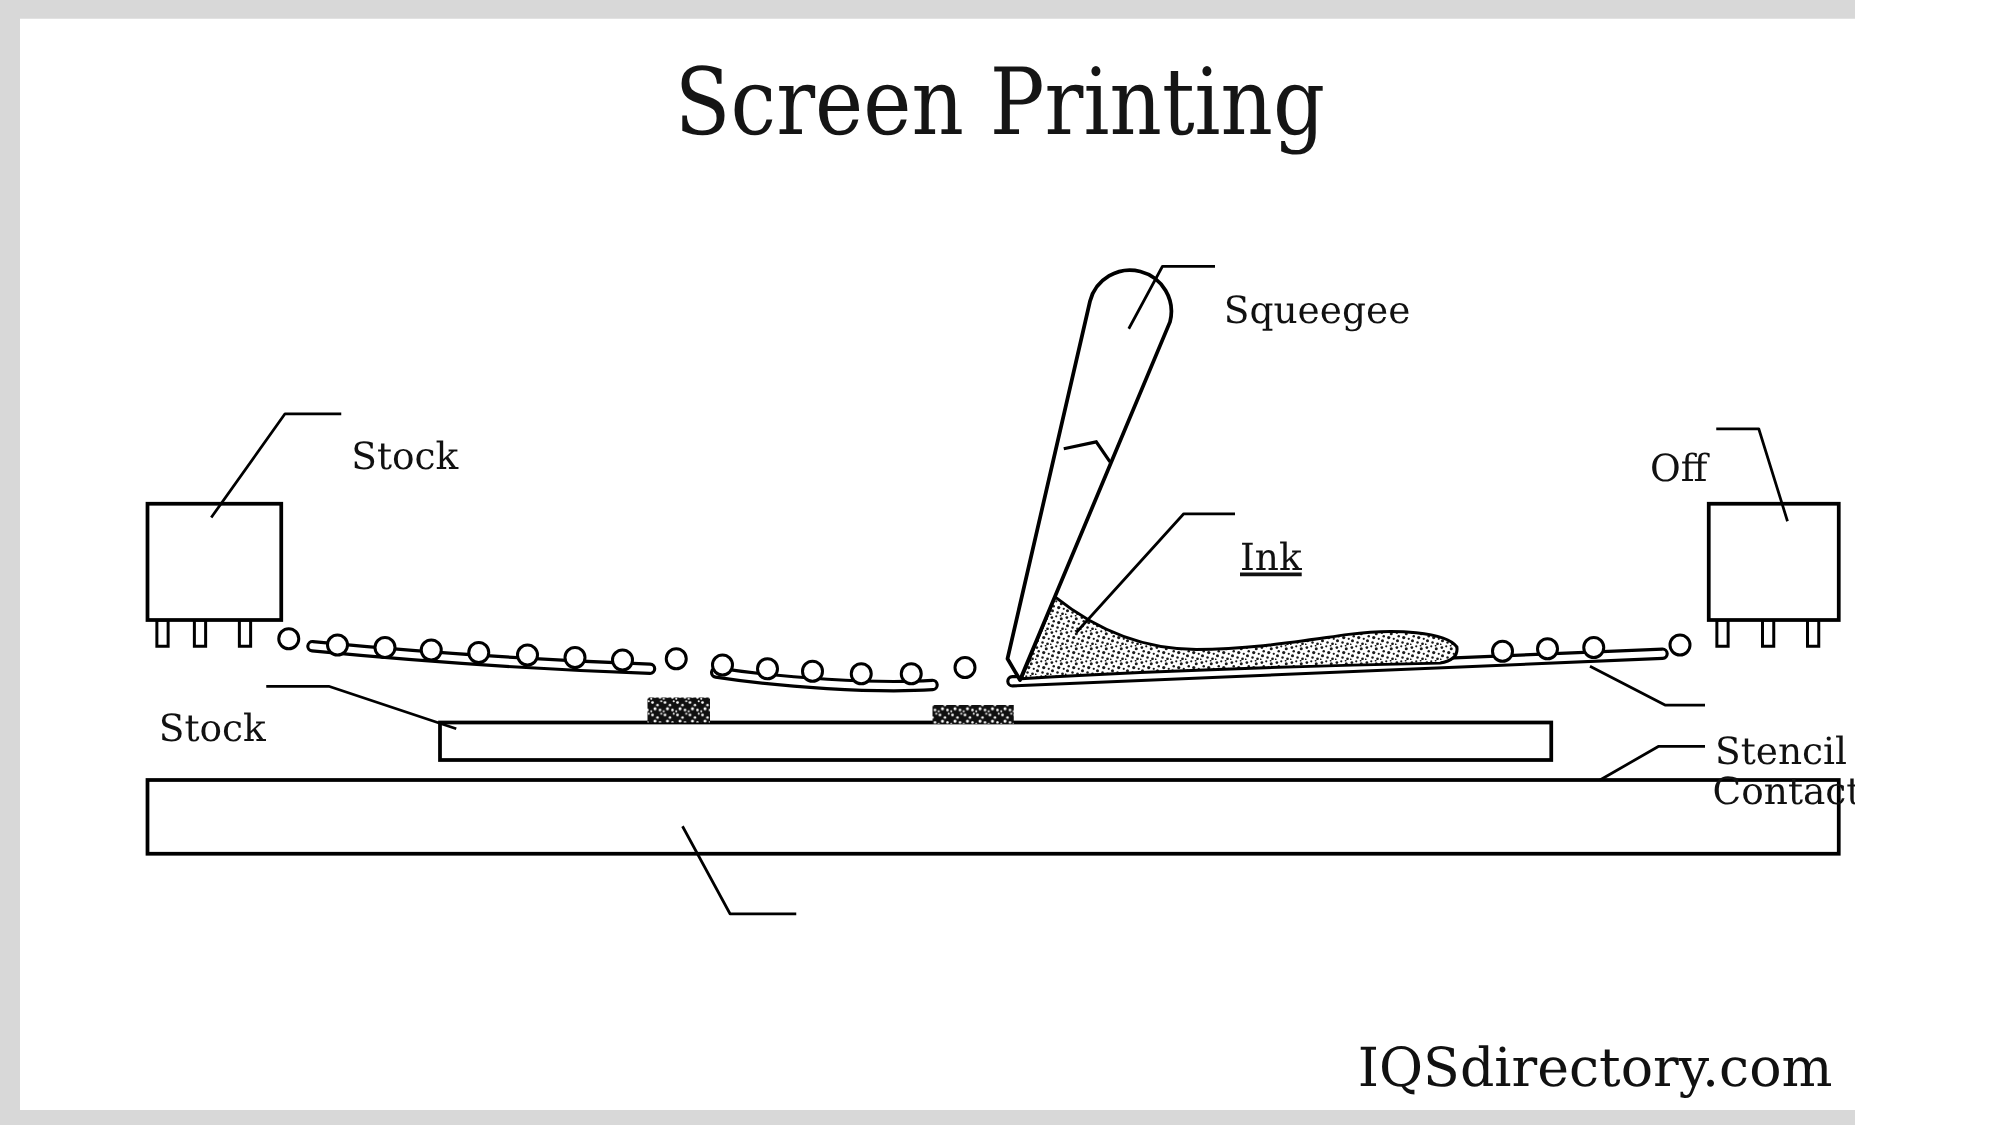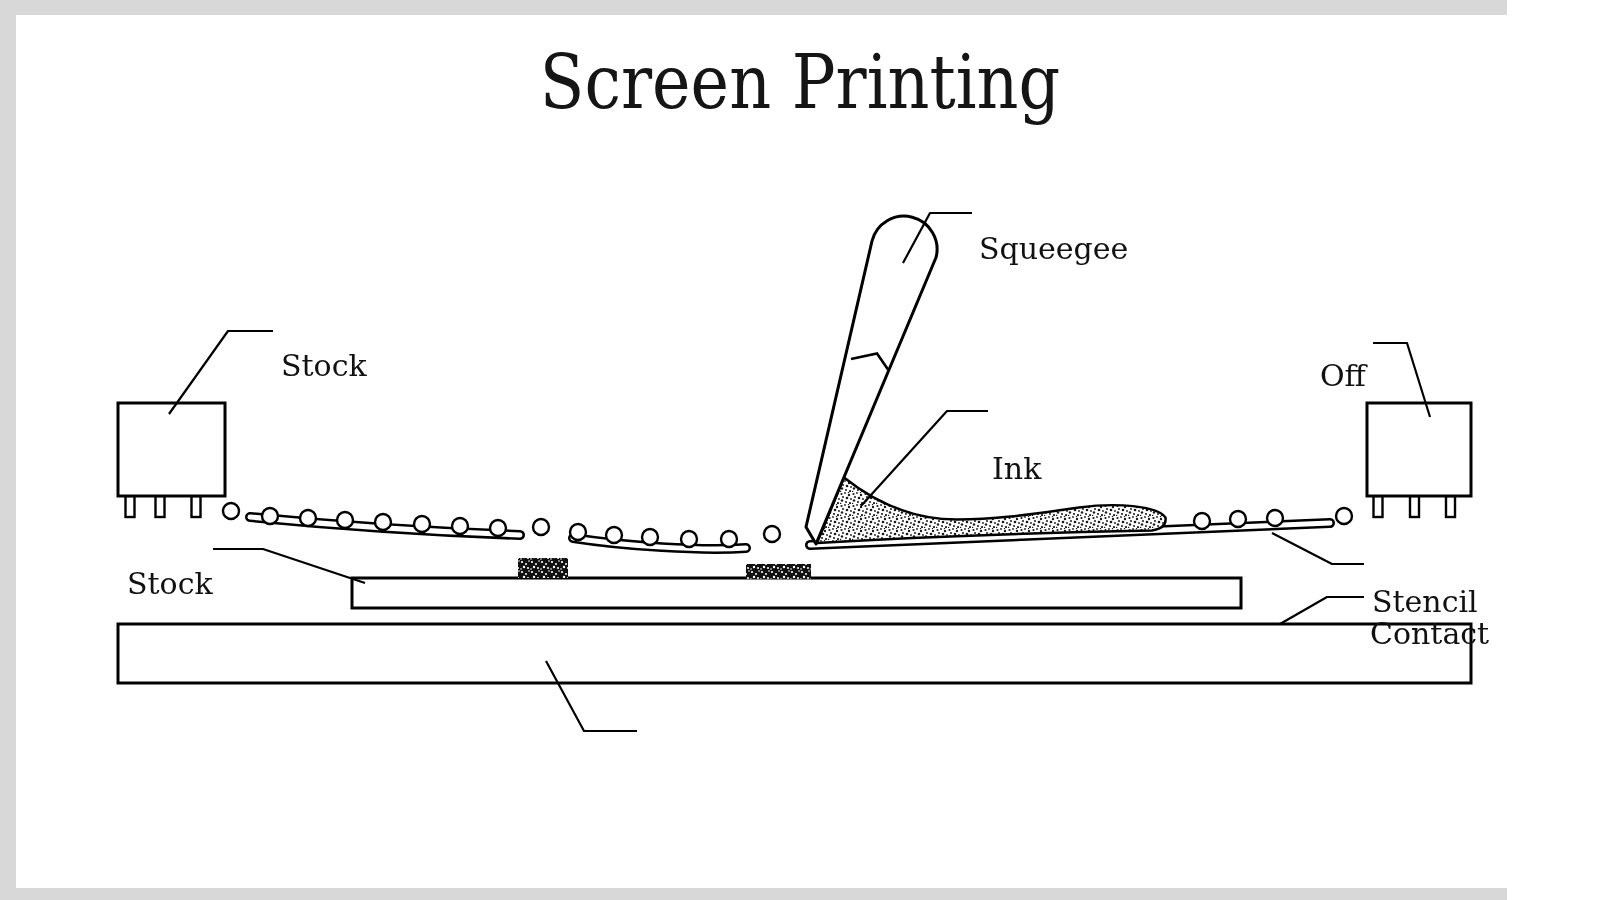--- a/index.html
+++ b/index.html
@@ -2,21 +2,20 @@
 <html><head>
 <meta charset="utf-8">
 <style>
   html,body{margin:0;padding:0;}
   .stage{
     position:relative;
     width:1484px;height:900px;
     background:#d8d8d8;
     overflow:hidden;
     font-family:"DejaVu Serif","Liberation Serif",serif;
-    padding-left:23px;
   }
   .canvas{
     position:absolute;left:16px;top:15px;width:1568px;height:873px;
     background:#ffffff;
   }
   svg.diagram{position:absolute;left:0;top:0;width:1600px;height:900px;}
   .title{
     position:absolute;left:0;top:42px;width:1600px;
     text-align:center;
     font-size:74px;line-height:1.1;color:#151515;
@@ -25,21 +24,21 @@
   }
   .label{
     position:absolute;
     font-size:30px;line-height:1.1;color:#111;
     white-space:nowrap;
     margin-top:36px;
   }
   .lbl-frame{left:281px;top:313px;}
   .lbl-stock{left:127px;top:531px;}
   .lbl-squeegee{left:979px;top:196px;}
-  .lbl-ink{left:992px;top:416px;}
+  .lbl-ink{left:992px;top:394px;text-decoration:underline;}
   .lbl-off{left:1320px;top:323px;}
   .lbl-stencil{left:1372px;top:549px;}
   .lbl-contact{left:1370px;top:581px;}
   .lbl-base{left:645px;top:713px;}
   .watermark{
     position:absolute;right:18px;top:830px;
     font-size:43px;color:#111;white-space:nowrap;
   }
 </style>
 </head>
@@ -158,13 +157,14 @@
   <div class="title">Screen Printing</div>
 
   <div class="label lbl-frame">Stock</div>
   <div class="label lbl-stock">Stock</div>
   <div class="label lbl-squeegee">Squeegee</div>
   <div class="label lbl-ink">Ink</div>
   <div class="label lbl-off">Off</div>
   <div class="label lbl-stencil">Stencil</div>
   <div class="label lbl-contact">Contact</div>
 
+  <div class="watermark">IQSdirectory.com</div>
 </div>
 
 </body></html>

